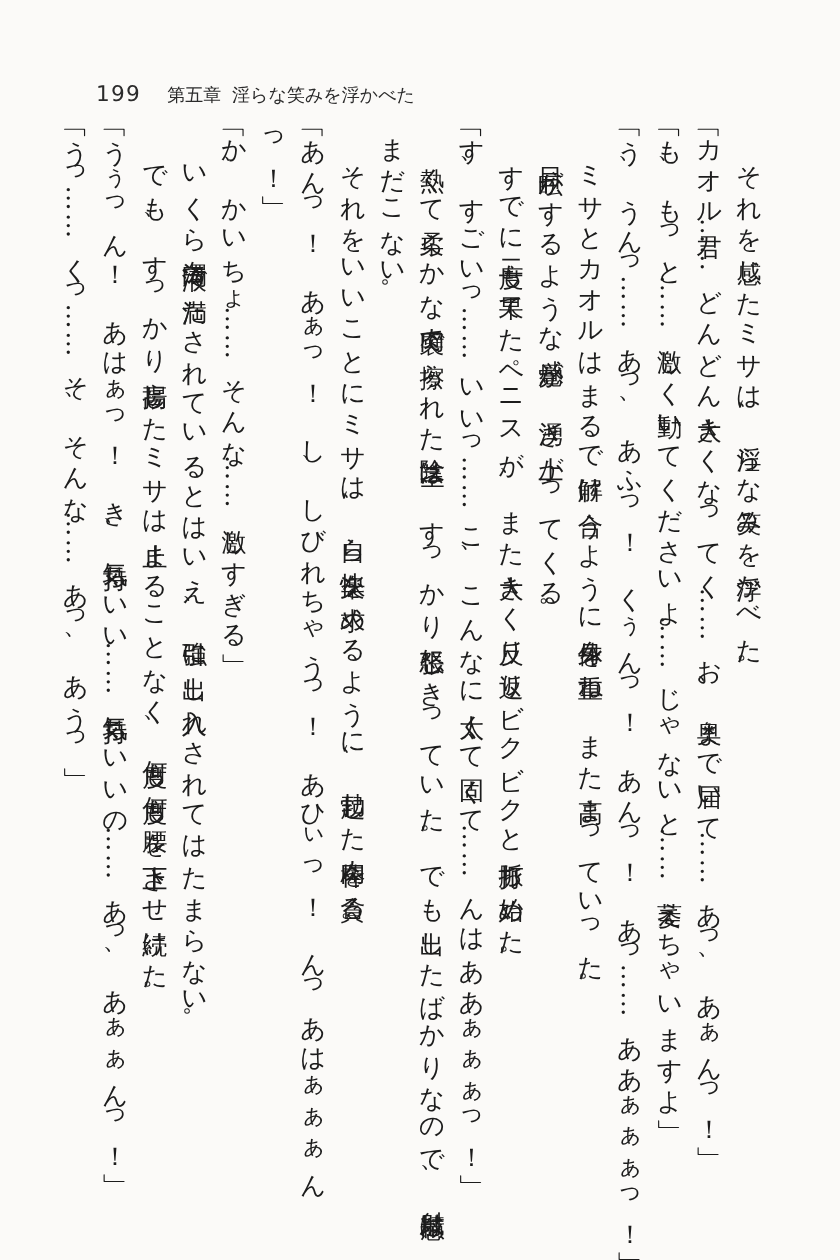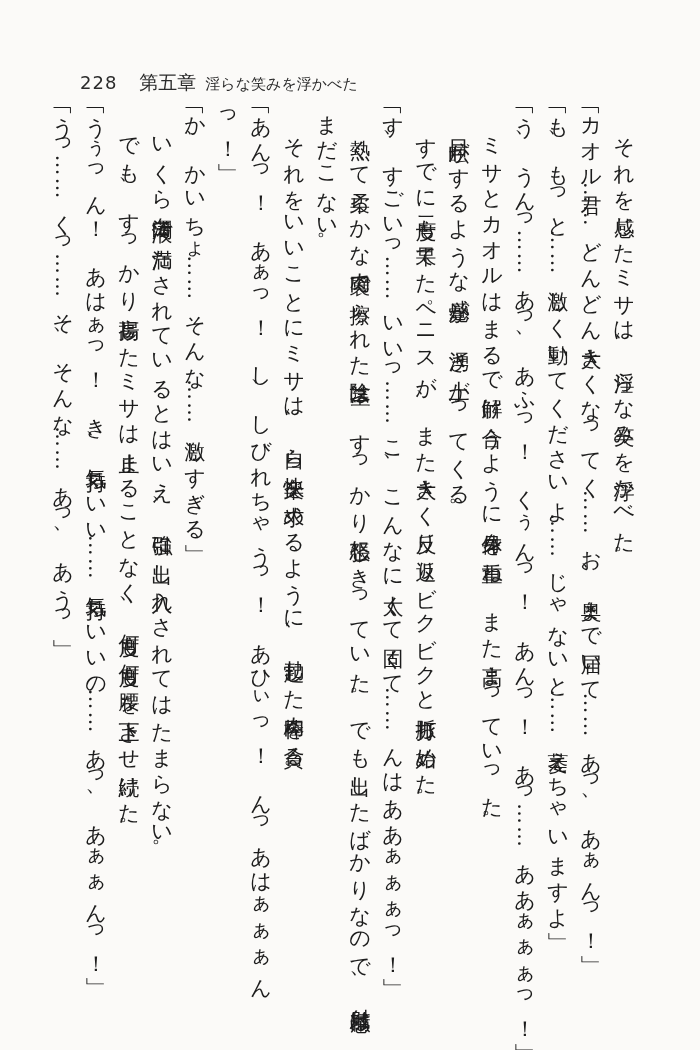--- a/index.html
+++ b/index.html
@@ -18,42 +18,42 @@
   .running-head {
     position: absolute;
     top: 38px; left: 80px;
     display: flex;
     align-items: baseline;
     font-family: "DejaVu Sans", "Liberation Sans", sans-serif;
     color: #2b2b2b;
     white-space: nowrap;
   }
   .page-number { font-size: 18px; letter-spacing: 1px; }
-  .chapter-label { font-size: 19px; margin-left: 22px; margin-top: 32px; }
+  .chapter-label { font-size: 15px; margin-left: 22px; margin-top: 32px; }
   .chapter-title { font-size: 15px; margin-left: 9px; }
   .body-text {
     position: absolute;
     top: 100px; right: 60px;
     width: 561px; height: 932px;
     writing-mode: vertical-rl;
     text-orientation: mixed;
     font-size: 21px;
     line-height: 33px;
     letter-spacing: 2px;
     color: #1c1c1c;
   }
   .para { margin: 0; padding: 0; }
   .para.indent { text-indent: 23px; }
 </style>
 </head>
 <body>
 
 <div class="page">
   <div class="running-head">
-    <span class="page-number">228</span>
+    <span class="page-number">199</span>
     <span class="chapter-label">第五章</span>
     <span class="chapter-title">淫らな笑みを浮かべた</span>
   </div>
   <div class="body-text">
       <p class="para indent">それを感じたミサは、淫らな笑みを浮かべた。</p>
       <p class="para">「カオル君……どんどん大きくなってく……お、奥まで届いて……あっ、あぁんっ！」</p>
       <p class="para">「も、もっと……激しく動いてくださいよ……じゃないと……萎えちゃいますよ」</p>
       <p class="para">「う、うんっ……あっ、あふっ！　くぅんっ！　あんっ！　あっ……ああぁぁぁっ！」</p>
       <p class="para indent">ミサとカオルはまるで解け合うように身体を重ね、また高まっていった。</p>
       <p class="para indent">目眩がするような感覚が、湧き上がってくる。</p>

